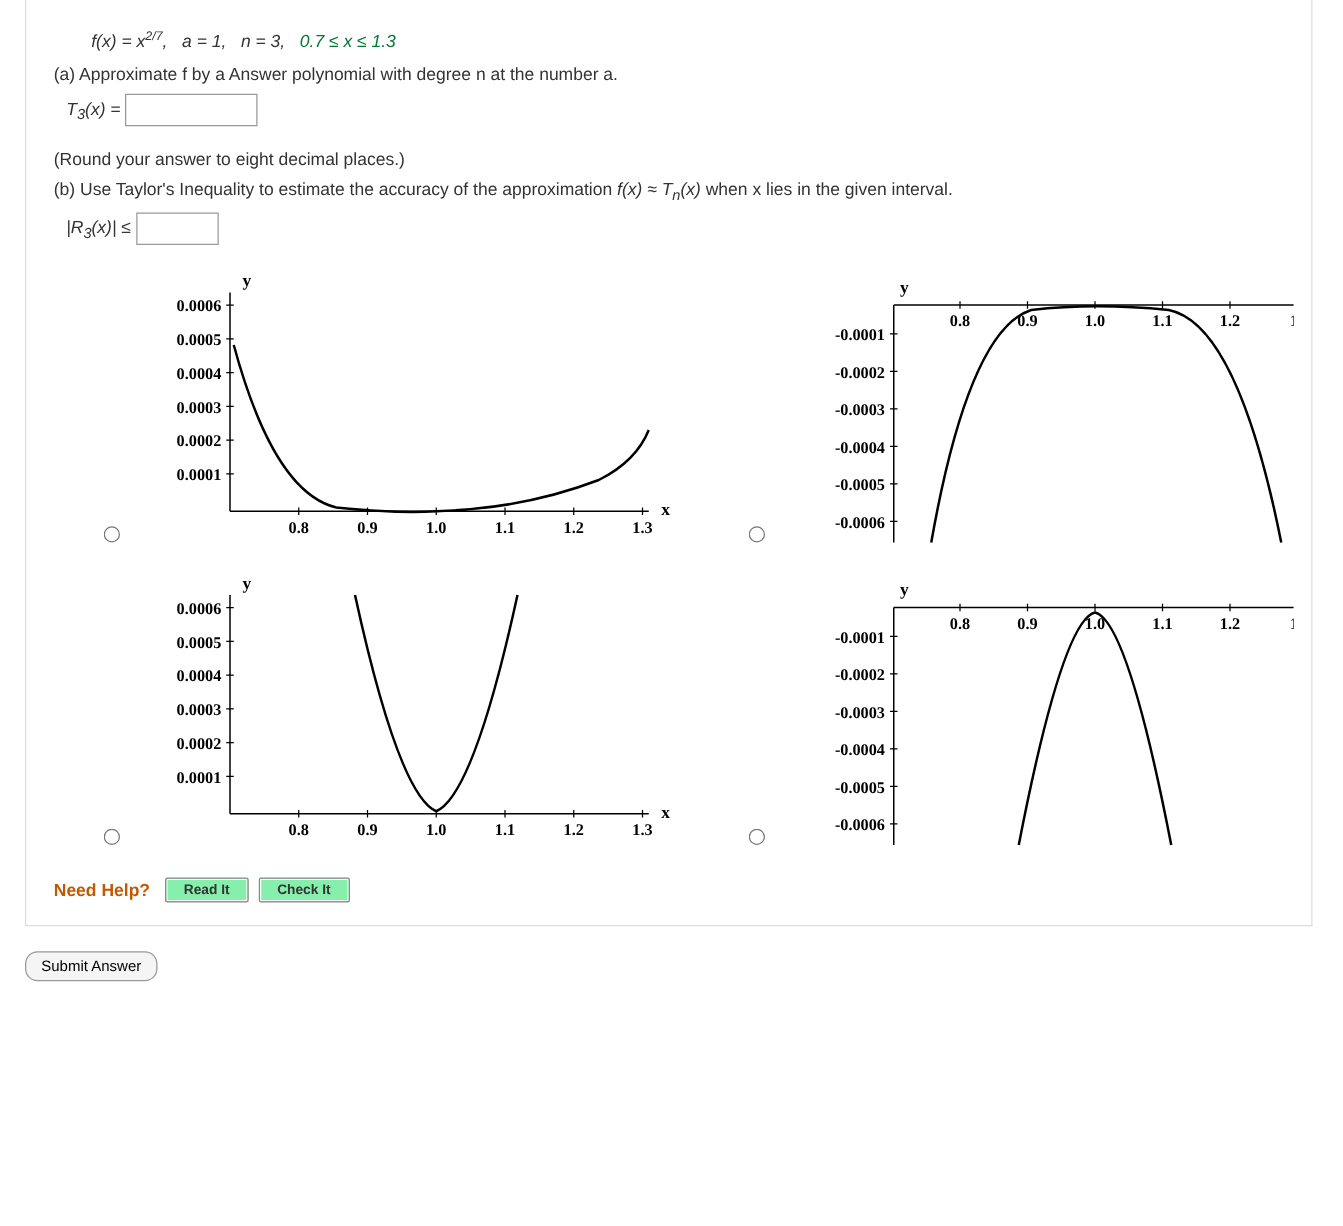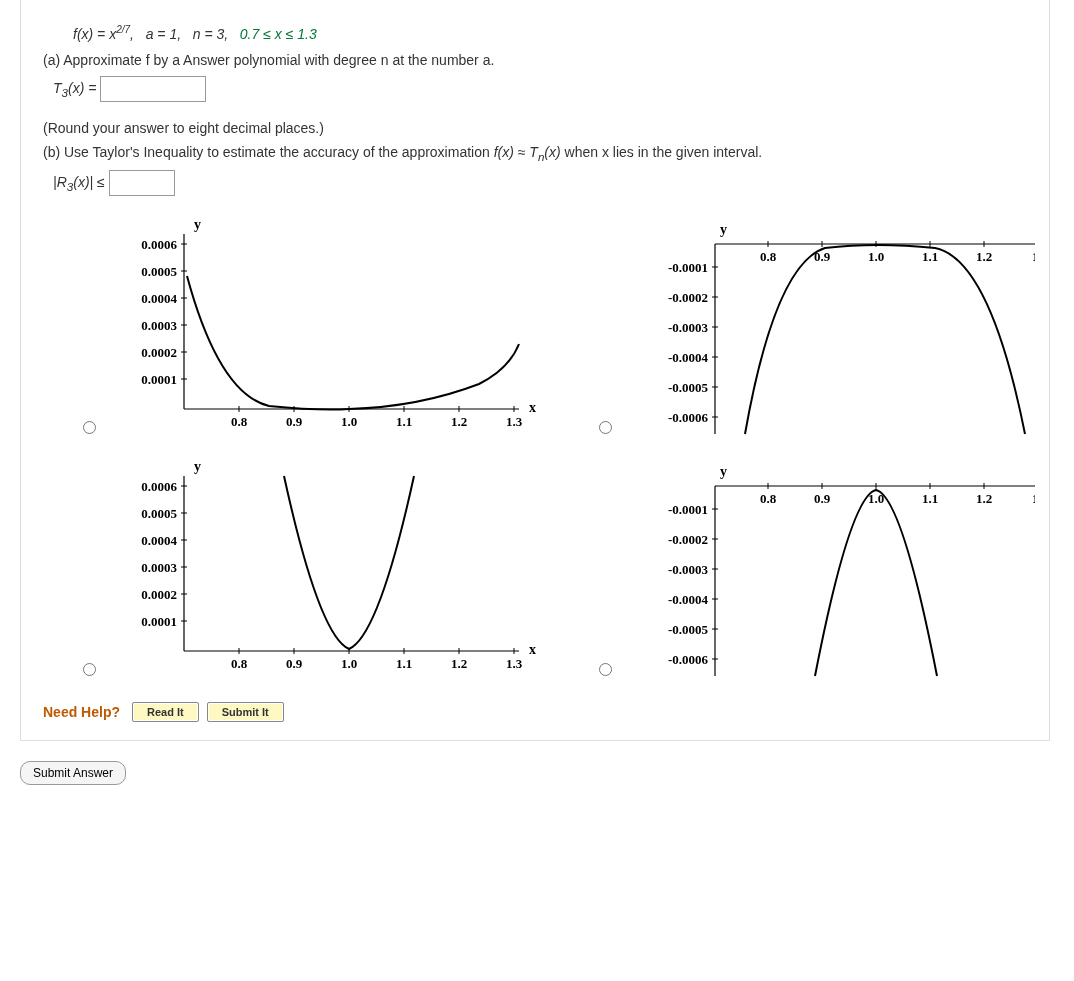--- a/index.html
+++ b/index.html
@@ -31,21 +31,21 @@
   .small-input input { width: 60px; }
   .graph-row { display: flex; align-items: flex-start; gap: 20px; margin: 12px 0; }
   .radio-col { width: 80px; display:flex; align-items:flex-end; justify-content:flex-start; align-self: stretch;}
   .radio-col input[type=radio]{ margin-left: 40px; margin-bottom: 10px;}
   .plot-wrapper { position: relative; }
   svg.plot { display:block; }
   .need-help { margin-top: 16px; display:flex; align-items:center; gap: 8px;}
   .need-help-label { color: #c05a00; font-weight: bold; margin-right: 4px;}
   .help-btn {
     display:inline-block; padding: 3px 14px; font-size: 11px; font-weight: bold;
-    background: #fef9c3; border: 1px solid #888; border-radius: 2px;
+    background: #86efac; border: 1px solid #888; border-radius: 2px;
     box-shadow: inset 0 0 0 1px #fff;
     cursor:pointer;
   }
   .submit-btn-wrapper { margin: 18px 20px; text-decoration: underline; }
   .submit-btn {
     padding: 4px 12px; font-size: 12px;
     background: #f5f5f5; border: 1px solid #999; border-radius: 10px;
     cursor:pointer;
   }
   .yaxis-label, .xaxis-label { font-family: serif; font-weight:bold; font-size:14px; }
@@ -270,19 +270,19 @@
         </g>
 
         <path d="M 180 220 Q 215 40, 241 34 Q 267 40, 302 220" fill="none" stroke="black" stroke-width="2"></path>
       </svg>
     </div>
   </div>
 
   <div class="need-help">
     <span class="need-help-label">Need Help?</span>
     <span class="help-btn">Read It</span>
-    <span class="help-btn">Submit It</span>
+    <span class="help-btn">Check It</span>
   </div>
 </div>
 
 <div class="submit-btn-wrapper">
   <button class="submit-btn">Submit Answer</button>
 </div>
 
 </body></html>

